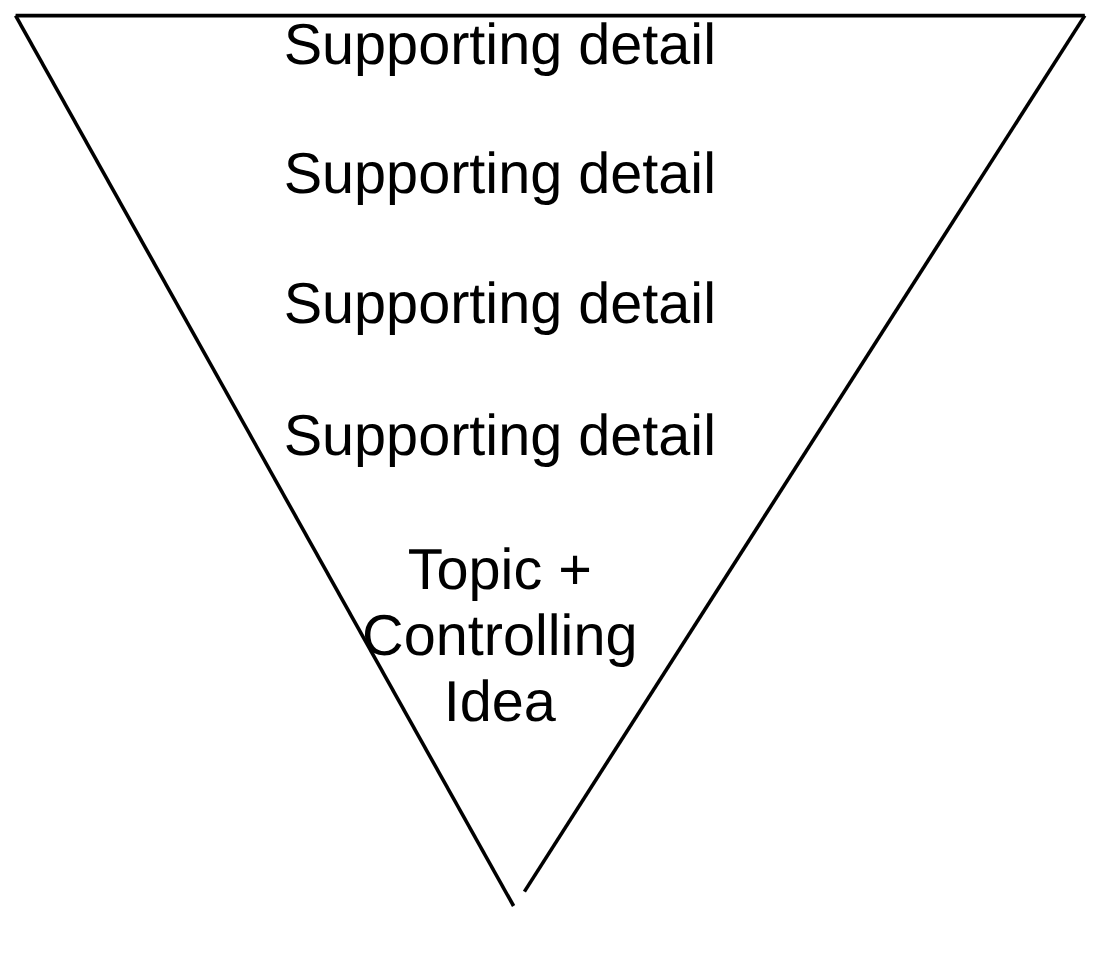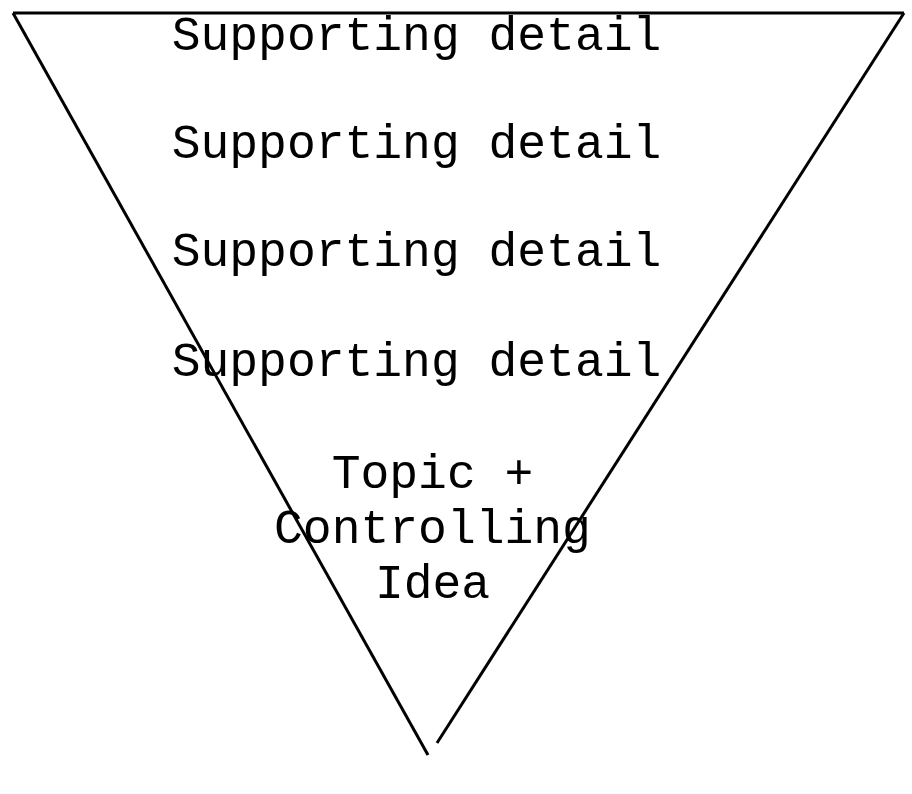--- a/index.html
+++ b/index.html
@@ -6,21 +6,21 @@
     margin: 0;
     padding: 0;
     background: #ffffff;
   }
   .canvas {
     position: relative;
     width: 912px;
     height: 794px;
     background: #ffffff;
     overflow: hidden;
-    font-family: Liberation Mono, monospace;
+    font-family: Liberation Sans, sans-serif;
     color: #000000;
   }
   .triangle-svg {
     position: absolute;
     left: 0;
     top: 0;
     width: 912px;
     height: 794px;
   }
   .label-row {
@@ -30,21 +30,21 @@
     text-align: center;
     font-size: 48px;
     line-height: 55px;
     color: #000000;
     white-space: pre-line;
   }
   .row-1 { top: 10px; }
   .row-2 { top: 118px; }
   .row-3 { top: 226px; }
   .row-4 { top: 336px; }
-  .center-block { top: 448px; margin-left: 16px; }
+  .center-block { top: 448px; }
 </style>
 </head>
 <body>
 
 <div class="canvas">
 
   <svg class="triangle-svg" viewBox="0 0 912 794" xmlns="http://www.w3.org/2000/svg">
     <line x1="13" y1="13" x2="904" y2="13" stroke-width="3" fill="none" stroke="#000000"></line>
     <line x1="13" y1="13" x2="428" y2="755" stroke-width="3" fill="none" stroke="#000000"></line>
     <line x1="904" y1="13" x2="437" y2="743" stroke-width="3" fill="none" stroke="#000000"></line>

